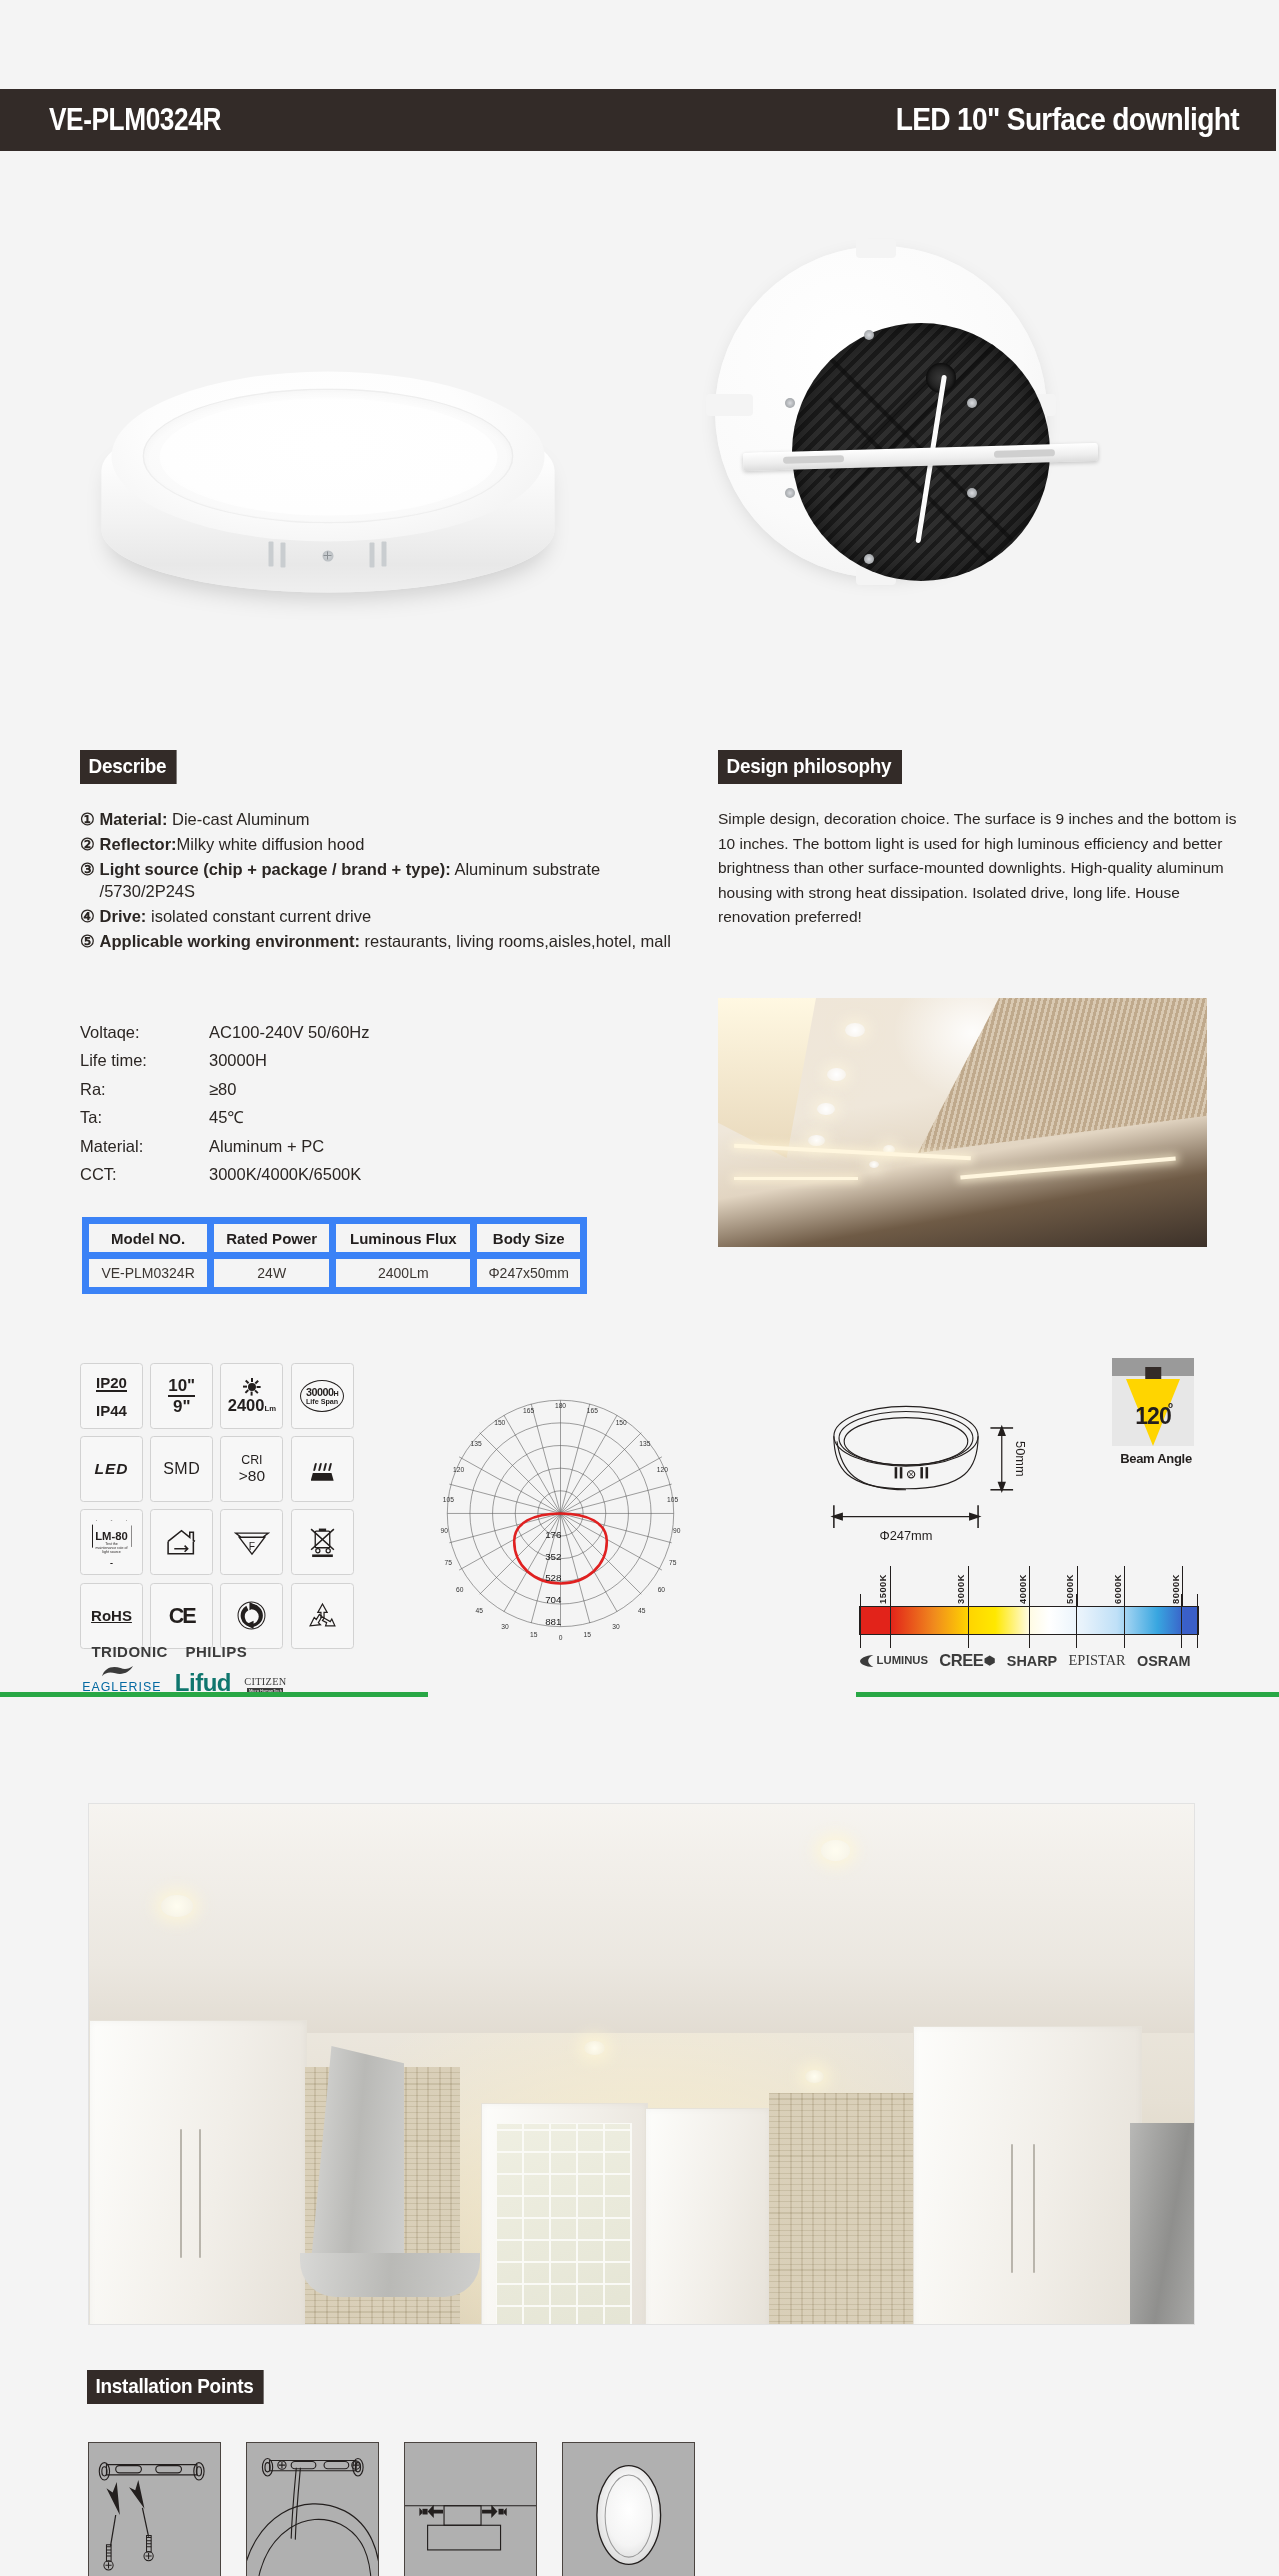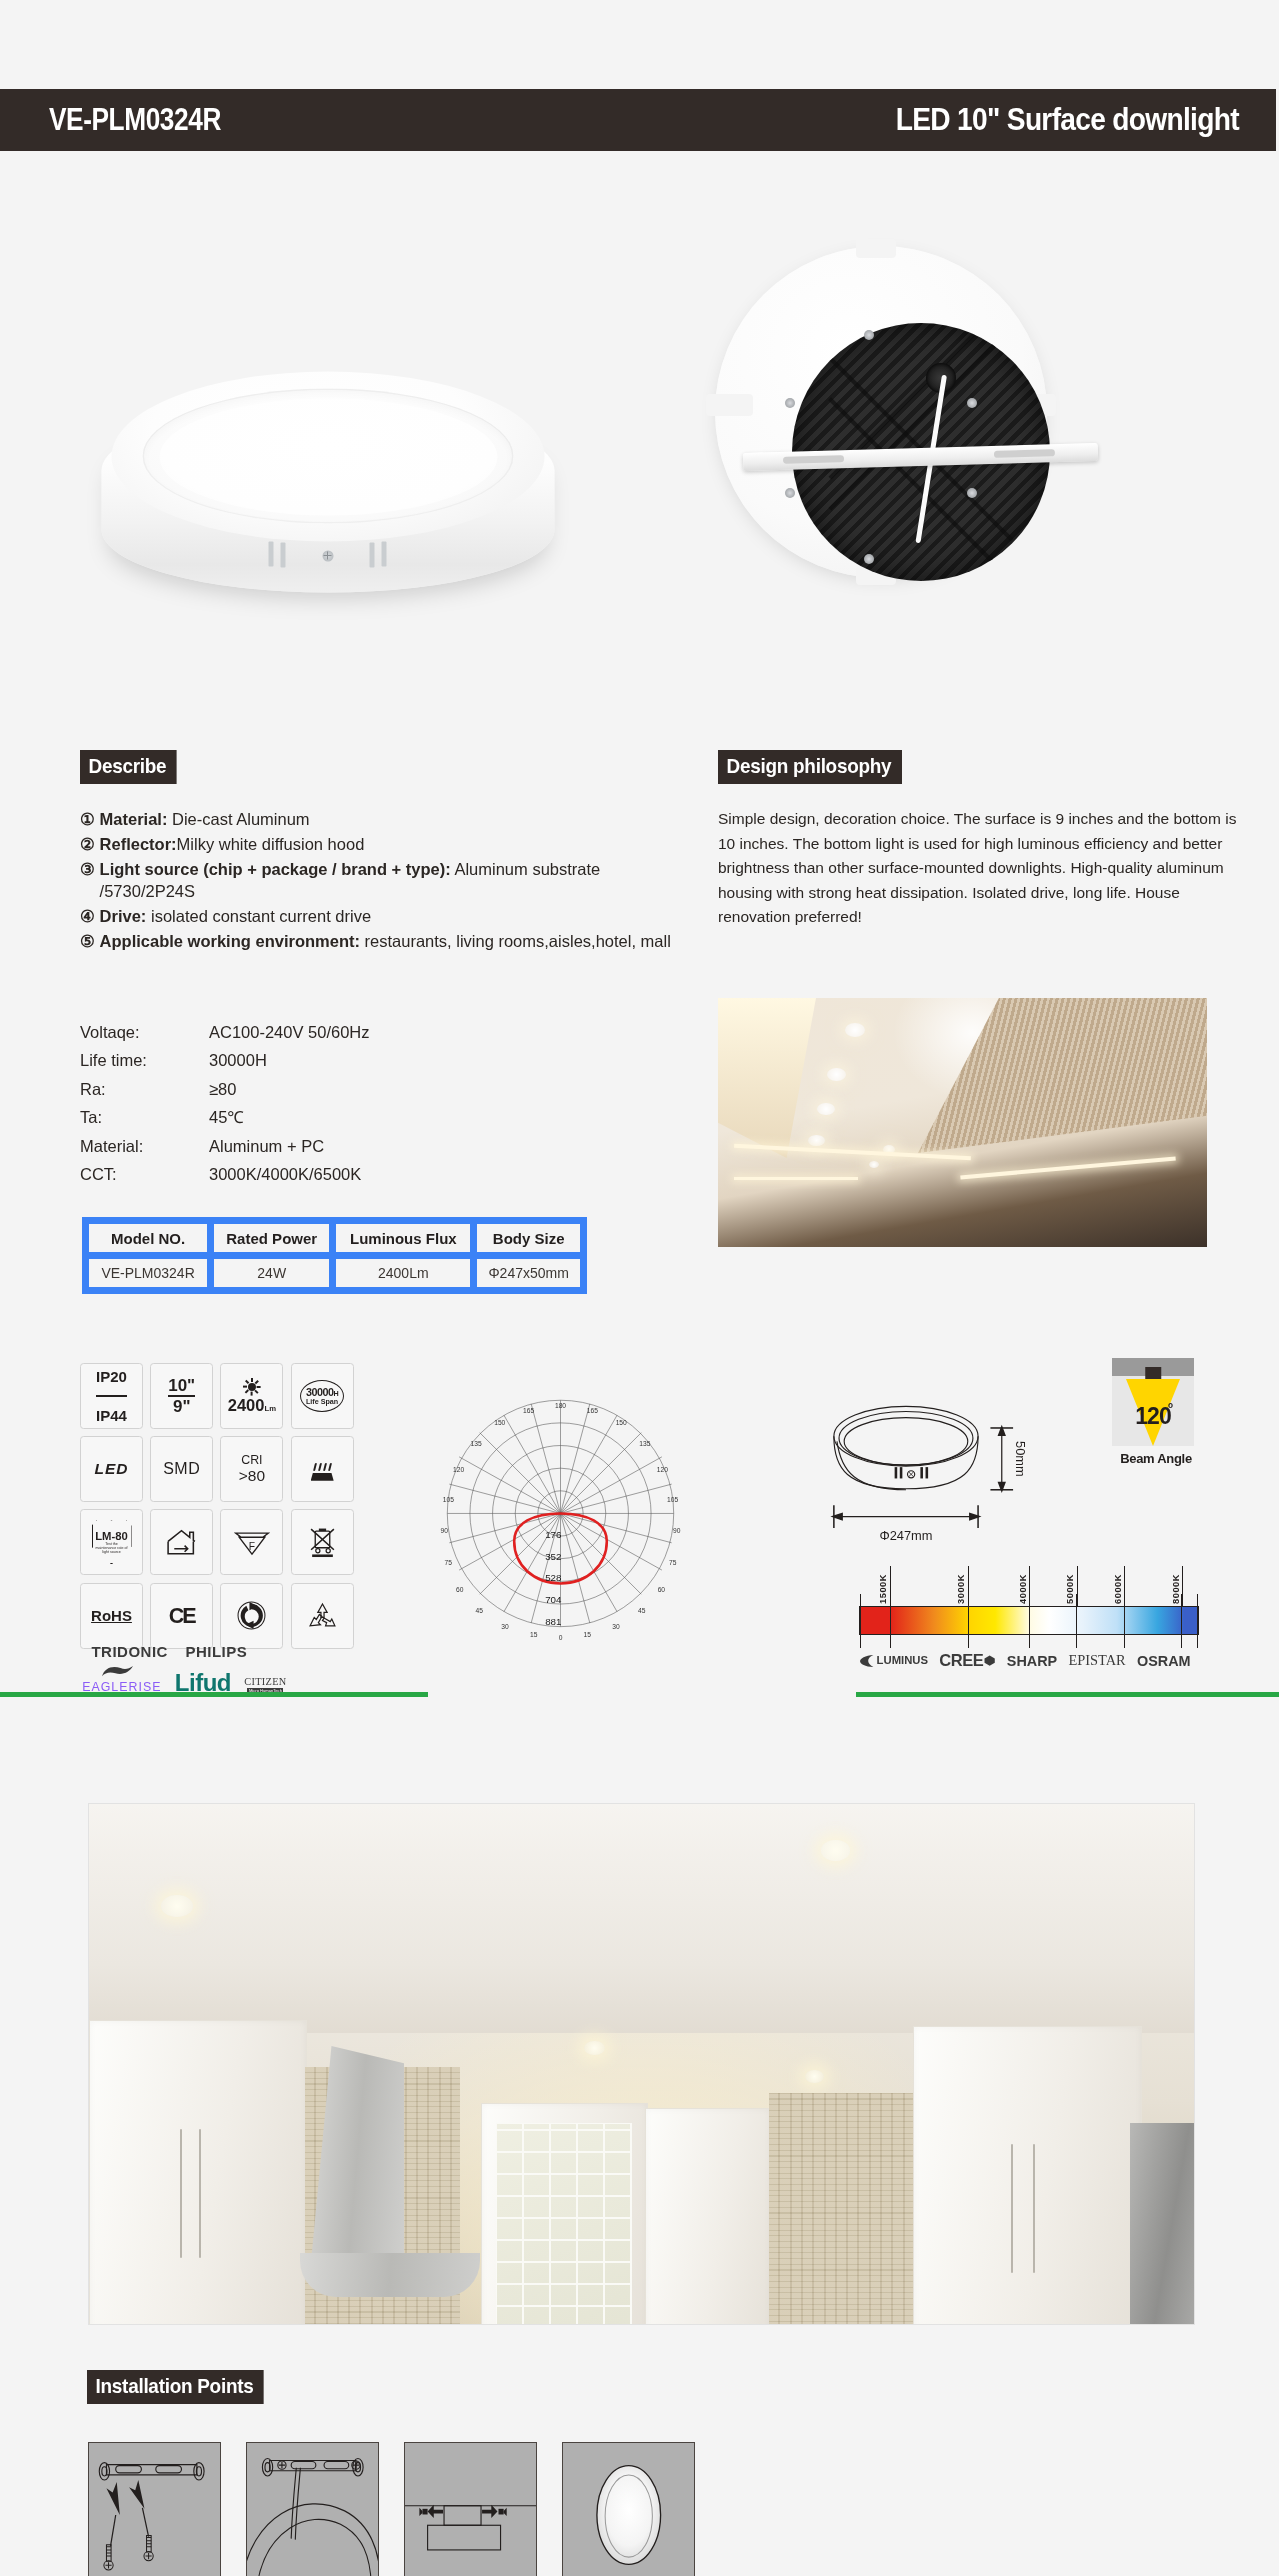--- a/index.html
+++ b/index.html
@@ -174,21 +174,21 @@
   .icon-grid{
     position:absolute;left:80px;top:1363px;
     display:grid;grid-template-columns:repeat(4,63px);grid-template-rows:repeat(4,66px);
     gap:7.2px;
   }
   .icell{
     border:1px solid #d2d2d2;border-radius:3.6px;background:#f7f7f7;
     display:flex;flex-direction:column;align-items:center;justify-content:center;
     overflow:hidden;text-align:center;
   }
-  .ip-top{font-size:15px;font-weight:bold;line-height:1;padding-bottom:11px;border-bottom:2.1px solid #231f1e;}
+  .ip-top{font-size:15px;font-weight:bold;line-height:1;padding-bottom:0;border-bottom:2.1px solid #231f1e;}
   .ip-bot{font-size:15px;font-weight:bold;line-height:1;padding-top:11px;}
   .sz-top{font-size:17px;font-weight:bold;line-height:1;padding-bottom:1px;border-bottom:2.1px solid #231f1e;}
   .sz-bot{font-size:17px;font-weight:bold;line-height:1;padding-top:1px;}
   .lm-val{font-size:16.5px;font-weight:bold;line-height:1;}
   .lm-val sub{font-size:7.7px;font-weight:bold;vertical-align:baseline;}
   .sun{position:relative;width:17.5px;height:17.5px;margin-bottom:1.5px;}
   .sun-core{position:absolute;left:4.6px;top:4.6px;width:8.2px;height:8.2px;border-radius:50%;background:#231f1e;}
   .ray{position:absolute;left:8.2px;top:0;width:1.5px;height:4.1px;background:#231f1e;transform-origin:0.8px 8.8px;}
   .life-circle{
     width:42px;height:30px;border:1.5px solid #231f1e;border-radius:50%;
@@ -218,21 +218,21 @@
   .rohs-txt{font-size:15px;font-weight:bold;text-decoration:underline;}
   .ce-mark{font-size:21.6px;font-weight:bold;letter-spacing:-2.1px;}
   .gp-green{position:relative;width:29px;height:29px;}
   .recyc{position:relative;width:31px;height:28px;}
 
   
   .driver-brands{position:absolute;left:77px;top:1643px;width:319px;}
   .db-row1{display:flex;gap:17.5px;align-items:baseline;margin-left:14.4px;}
   .db-name{font-size:15px;font-weight:bold;letter-spacing:0.5px;color:#3b3b3b;}
   .db-row2{display:flex;gap:13.4px;align-items:flex-end;margin-top:12.4px;margin-left:5.2px;}
-  .eagle{position:relative;font-size:12.4px;letter-spacing:1px;color:#8b5cf6;}
+  .eagle{position:relative;font-size:12.4px;letter-spacing:1px;color:#0369a1;}
   .eagle .bird{position:absolute;left:17.5px;top:-15.5px;width:36px;height:14.4px;}
   .lifud{font-size:24px;font-weight:bold;color:#0f766e;letter-spacing:-0.5px;position:relative;line-height:.9;}
   .citizen{display:flex;flex-direction:column;align-items:center;color:#3b3b3b;}
   .citizen .c1{font-size:10.3px;font-family:"Liberation Serif",serif;letter-spacing:0.3px;}
   .citizen .c2{font-size:4.1px;background:#3b3b3b;color:#fff;padding:0.5px 1.5px;margin-top:1px;}
 
   .green-left{position:absolute;left:0;top:1692px;width:428px;height:4.6px;background:#28a745;}
   .green-right{position:absolute;left:856px;top:1692px;width:423px;height:4.6px;background:#28a745;}
 
   

